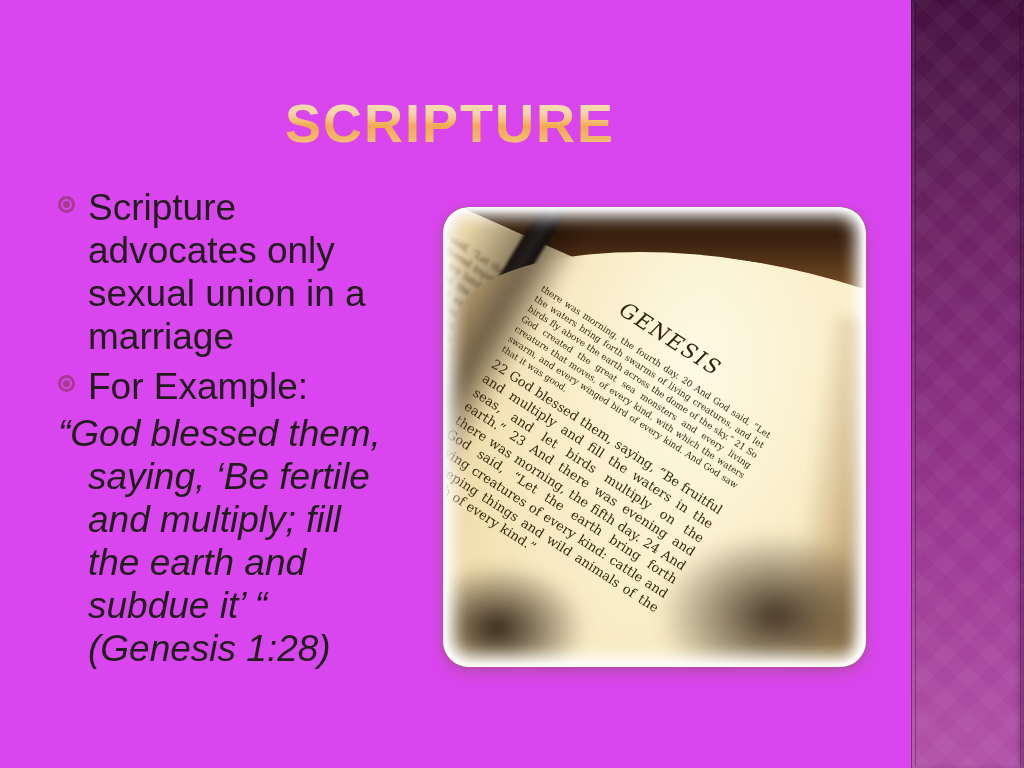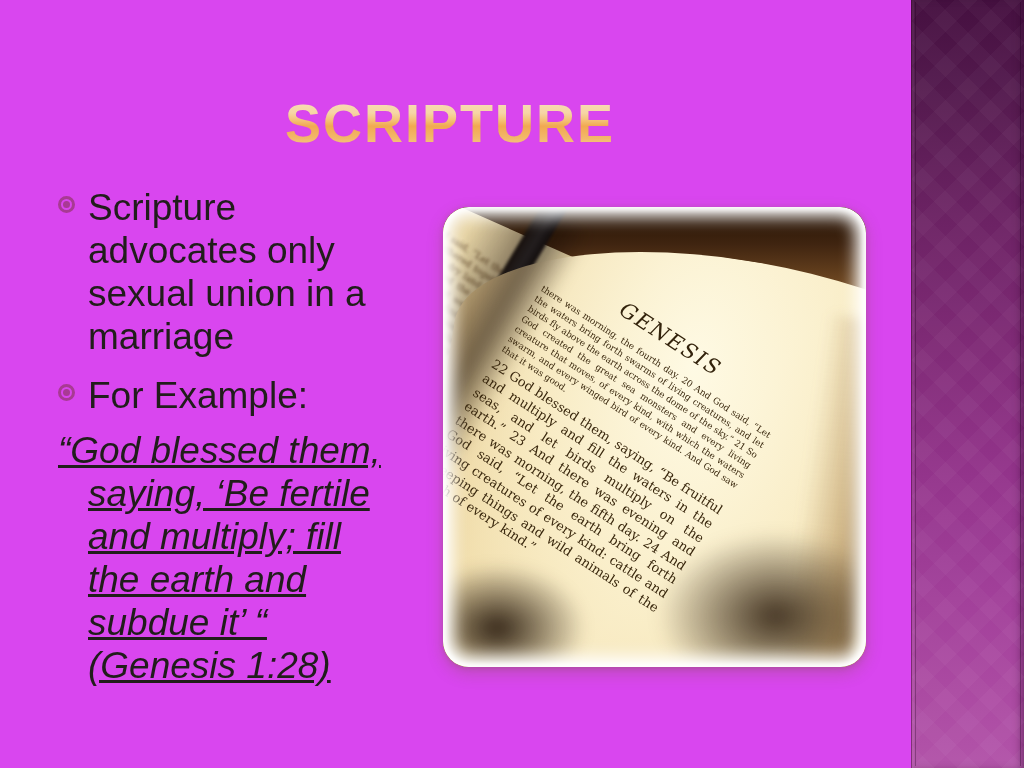--- a/index.html
+++ b/index.html
@@ -18,31 +18,31 @@
     color:#f0a84e; -webkit-text-fill-color:transparent;
     text-shadow:0 0 1px rgba(235,170,90,0.25);
   }
 
   
   .content {
     position:absolute; left:58px; top:186px; width:395px;
     font-size:37px; line-height:43px; color:#211d1b;
   }
   .bullet-row { display:flex; align-items:flex-start; }
-  .bullet-row + .bullet-row { margin-top:16px;text-align:right; }
+  .bullet-row + .bullet-row { margin-top:7px;text-align:right; }
   .bullet {
     flex:0 0 auto; width:11px; height:11px; margin:10px 13px 0 0;
     border:3px solid #a83a93; border-radius:50%;
     display:flex; align-items:center; justify-content:center;
   }
   .bullet .dot { width:7px; height:7px; background:#a83a93; border-radius:50%; }
   .btext { white-space:pre-line; }
   .quote {
-    margin-top:12px; padding-left:30px; text-indent:-30px;
-    font-style:italic; white-space:pre-line; color:#211d1b;text-decoration:underline;
+    margin-top:4px; padding-left:30px; text-indent:-30px;
+    font-style:italic; white-space:pre-line; color:#211d1b;
   }
 
   
   .photo {
     position:absolute; left:443px; top:207px; width:423px; height:460px;
     margin:0; border-radius:26px; overflow:hidden;
     box-shadow:0 6px 16px rgba(120,90,55,0.30), 0 1px 5px rgba(120,90,55,0.25);
     background:#caa05c;
   }
   .ph-bg {

